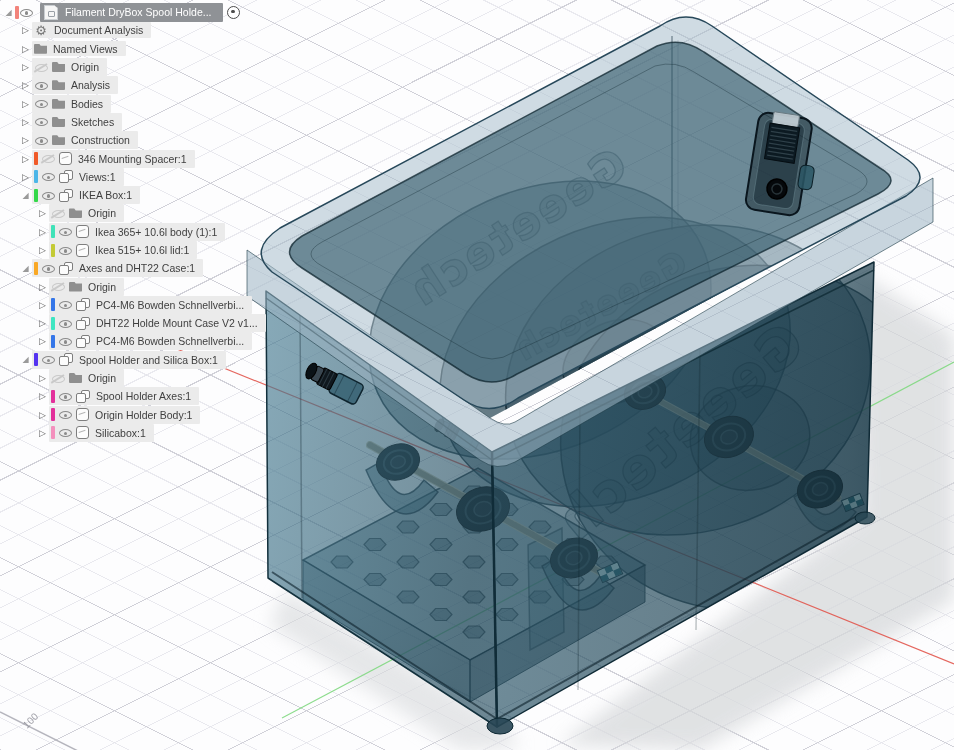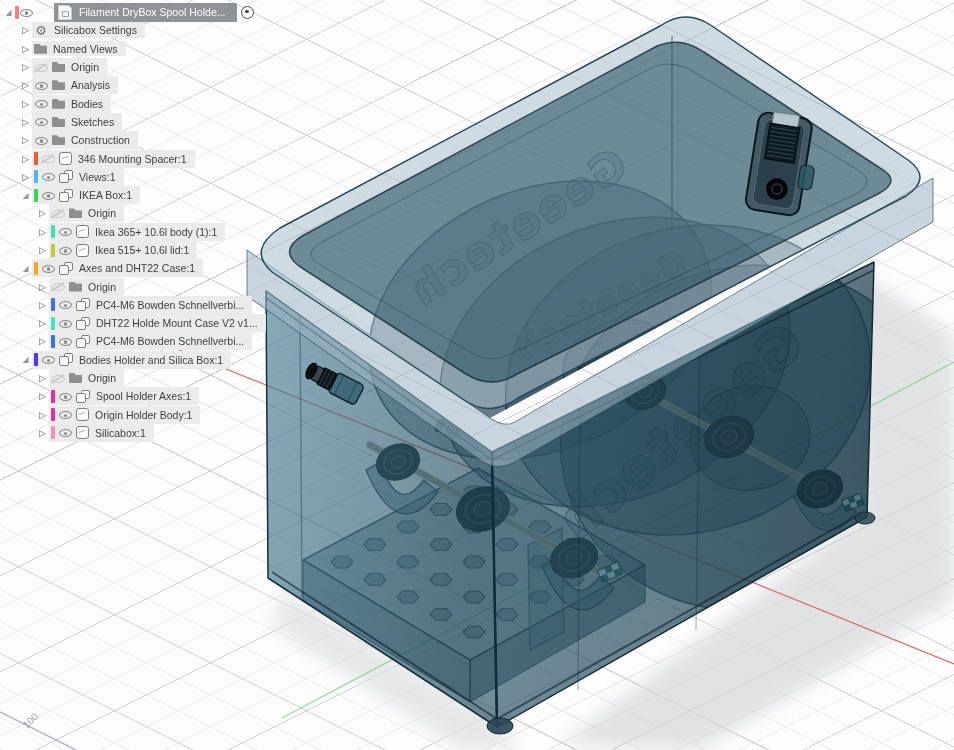--- a/index.html
+++ b/index.html
@@ -21,21 +21,21 @@
   
   .browser{position:absolute;top:3px;left:0;width:260px;z-index:5;}
   .brow{display:flex;align-items:center;height:18.3px;white-space:nowrap;}
   .lvl0{padding-left:2px}.lvl1{padding-left:19px}.lvl2{padding-left:36px}
   .tri{width:13px;text-align:center;flex:0 0 13px;cursor:default;}
   .tri.closed{font-size:9px;color:#5d5d5d;}
   .tri.open{font-size:8px;color:#9a9a9a;}
   .rowbg{display:inline-flex;align-items:center;gap:3px;background:#ebebeb;padding:1.5px 8px 1.5px 2px;border-radius:1px;}
   .bar{width:4px;height:13px;border-radius:1px;flex:0 0 4px;}
   .lbl{font-size:10.5px;color:#3f3f3f;padding-left:3px;}
-  .rootsel{display:inline-flex;align-items:center;gap:4px;background:#8f9296;padding:2px 12px 2px 4px;margin-left:20px;border-radius:1px;}
+  .rootsel{display:inline-flex;align-items:center;gap:4px;background:#8f9296;padding:2px 12px 2px 4px;margin-left:6px;border-radius:1px;}
   .sel .lbl{color:#ffffff;}
 
   
   .eye{width:15px;height:15px;position:relative;display:inline-block;flex:0 0 15px;}
   .eye::before{content:"";position:absolute;left:1px;top:4px;width:11px;height:6px;border:1.4px solid #8b8b8b;border-radius:50%;}
   .eye::after{content:"";position:absolute;left:5.5px;top:6.5px;width:3.5px;height:3.5px;background:#8b8b8b;border-radius:50%;}
   .eye.off::before{border-color:#c9c9c9;}
   .eye.off::after{width:15px;height:1.6px;background:#c9c9c9;left:-1px;top:7px;border-radius:0;transform:rotate(-32deg);}
 
   
@@ -274,21 +274,21 @@
         <span class="rootsel">
           <span class="icon-doc"></span>
           <span class="lbl">Filament DryBox Spool Holde...</span>
         </span>
         <span class="radio"></span>
       </div>
       <div class="brow lvl1">
         <span class="tri closed">▷</span>
         <span class="rowbg">
           <span class="icon-gear">⚙</span>
-          <span class="lbl">Silicabox Settings</span>
+          <span class="lbl">Document Analysis</span>
         </span>
       </div>
       <div class="brow lvl1">
         <span class="tri closed">▷</span>
         <span class="rowbg">
           <span class="icon-folder"></span>
           <span class="lbl">Named Views</span>
         </span>
       </div>
       <div class="brow lvl1">
@@ -427,21 +427,21 @@
           <span class="icon-comp"></span>
           <span class="lbl">PC4-M6 Bowden Schnellverbi...</span>
         </span>
       </div>
       <div class="brow lvl1">
         <span class="tri open">◢</span>
         <span class="rowbg">
           <span class="bar" style="background:#5433f0"></span>
           <span class="eye"></span>
           <span class="icon-comp"></span>
-          <span class="lbl">Bodies Holder and Silica Box:1</span>
+          <span class="lbl">Spool Holder and Silica Box:1</span>
         </span>
       </div>
       <div class="brow lvl2">
         <span class="tri closed">▷</span>
         <span class="rowbg">
           <span class="eye off"></span>
           <span class="icon-folder"></span>
           <span class="lbl">Origin</span>
         </span>
       </div>

